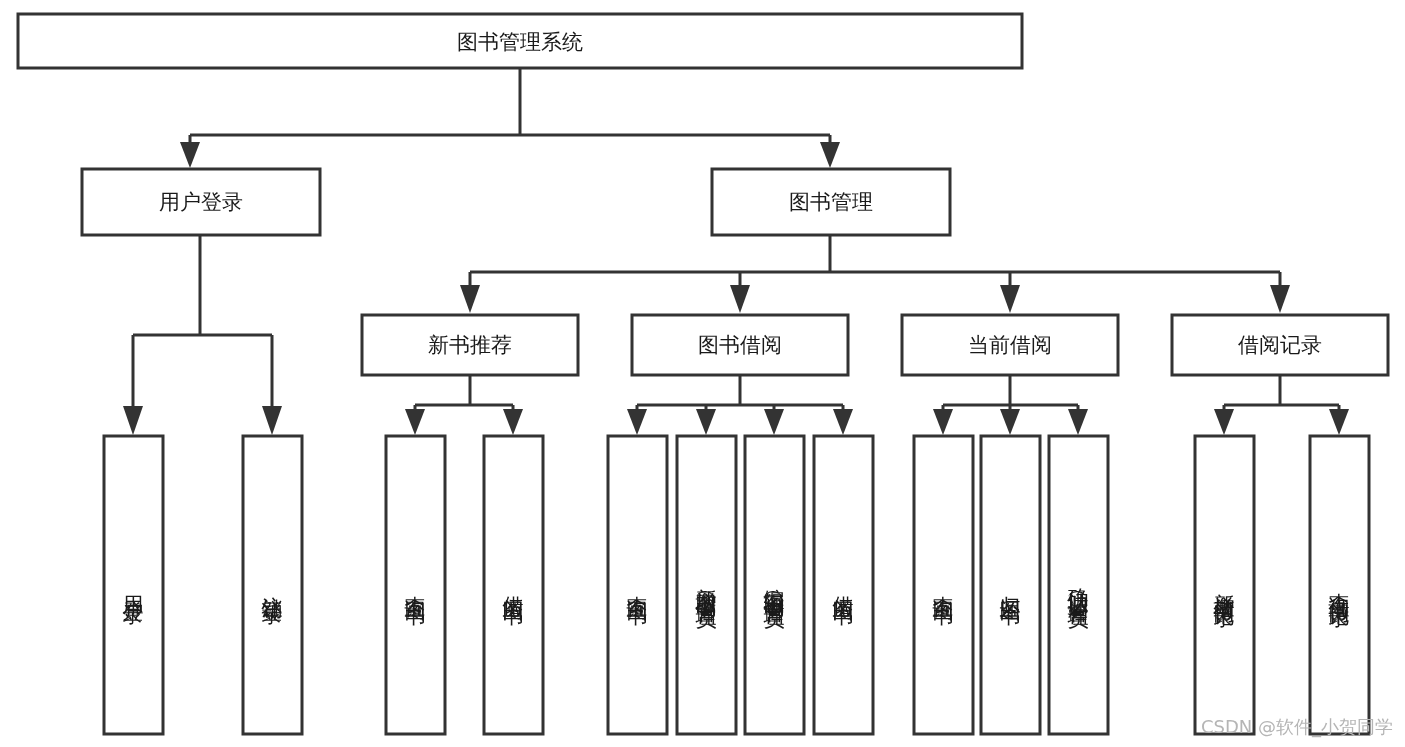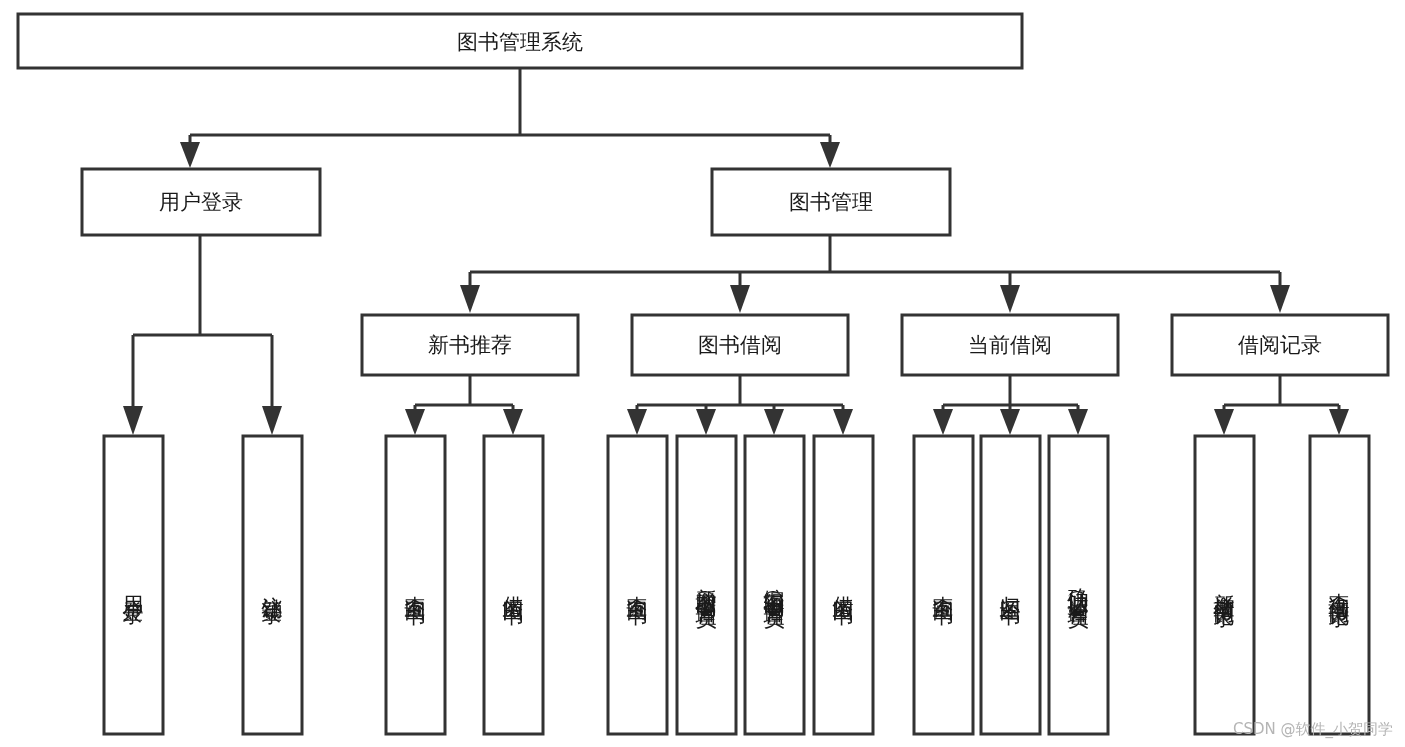--- a/index.html
+++ b/index.html
@@ -56,21 +56,21 @@
     text-orientation: upright;
     dominant-baseline: central;
     text-anchor: middle;
     letter-spacing: 3px;
   }
   .watermark {
     position: absolute;
     right: 12px;
     bottom: 8px;
     font-family: "DejaVu Sans", "Liberation Sans", sans-serif;
-    font-size: 15px;
+    font-size: 18px;
     color: #b5b5b5;
     white-space: nowrap;
     user-select: none;
   }
 </style>
 </head>
 <body>
 
 <div id="diagram-root">
 

